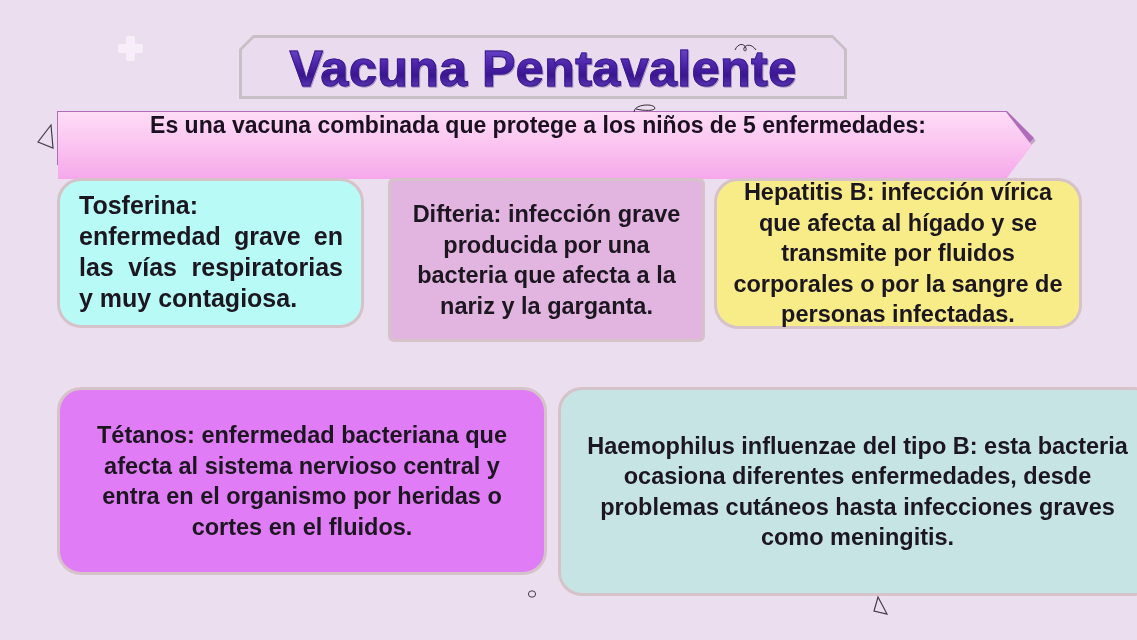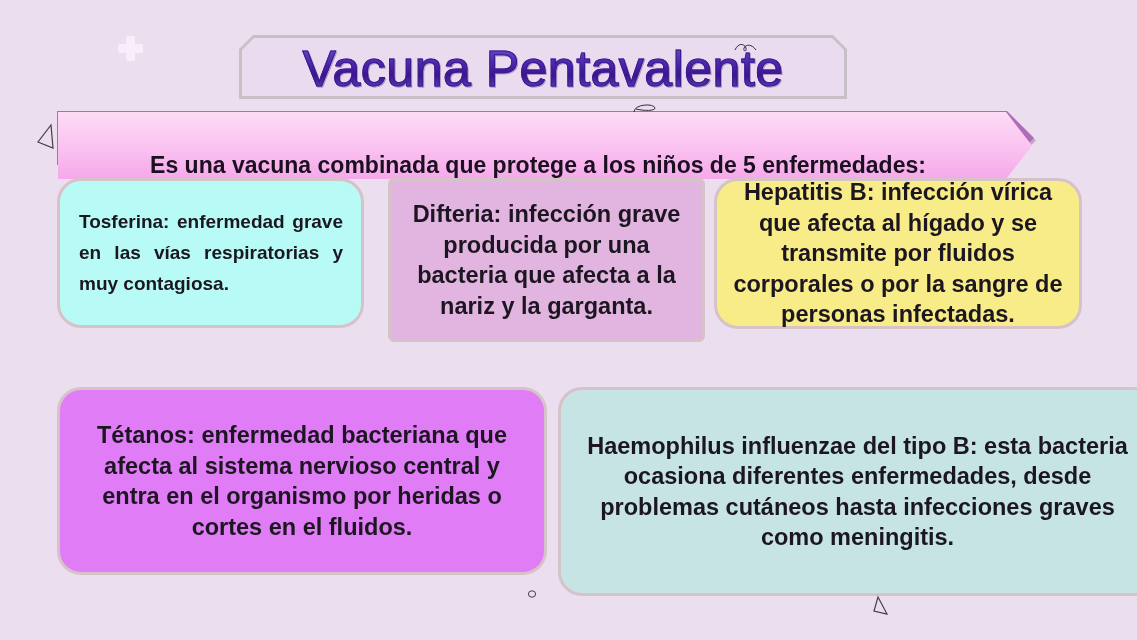--- a/index.html
+++ b/index.html
@@ -19,21 +19,21 @@
       clip-path: polygon(14px 0, calc(100% - 14px) 0, 100% 14px, 100% 100%, 0 100%, 0 14px);
     }
     .title-inner {
       position: absolute; left: 3px; top: 3px; right: 3px; bottom: 3px;
       background: #eadcee;
       clip-path: polygon(12px 0, calc(100% - 12px) 0, 100% 12px, 100% 100%, 0 100%, 0 12px);
     }
     .title-text {
       left: 239px; top: 38px; width: 608px; height: 62px;
       display: flex; align-items: center; justify-content: center;
-      font-size: 50px; font-weight: normal; letter-spacing: 0.5px;
+      font-size: 50px; font-weight: bold; letter-spacing: 0.5px;
       background: linear-gradient(180deg, #7a5ad8 0%, #4a22a8 45%, #3a1590 60%, #7a5ad8 100%);
       -webkit-background-clip: text; background-clip: text;
       color: transparent;
       -webkit-text-stroke: 1px #3c1b8c;
       filter: drop-shadow(1px 1px 0 rgba(60,30,120,0.35));
       text-align: center;
     }
 
     
     .banner-shadow {
@@ -44,21 +44,21 @@
     }
     .banner-border {
       left: 57px; top: 111px; width: 977px; height: 54px;
       background: #b06cb8;
       clip-path: polygon(0 0, 950px 0, 100% 50%, 950px 100%, 0 100%);
     }
     .banner {
       left: 58px; top: 112px; width: 974px; height: 67px;
       background: linear-gradient(180deg, #fddcf6 0%, #fbc6f1 45%, #f6a8ea 100%);
       clip-path: polygon(0 0, 948px 0, 100% 50%, 948px 100%, 0 100%);
-      display: flex; align-items: flex-end;
+      display: flex; align-items: flex-start;
     }
     .banner-text {
       width: 950px; text-align: center;
       font-size: 23px; font-weight: bold; color: #1a1020;
       padding-left: 10px;
     }
 
     
     .card {
       position: absolute;
@@ -70,21 +70,21 @@
       color: #1b1620;
       display: flex; align-items: center; justify-content: center;
       text-align: center;
     }
     .card-tos {
       left: 57px; top: 178px; width: 307px; height: 150px;
       background: #b8fbf6;
       text-align: justify; text-align-last: left;
       justify-content: flex-start;
       padding: 6px 18px 8px 19px;
-      font-size: 19px; line-height: 31px;
+      font-size: 25px; line-height: 31px;
     }
     .card-tos .inner { width: 100%; }
     .card-dif {
       left: 388px; top: 178px; width: 317px; height: 164px;
       background: #e2b4e0;
       padding: 0 14px;
       border-radius: 6px;
     }
     .card-hep {
       left: 714px; top: 178px; width: 368px; height: 151px;

